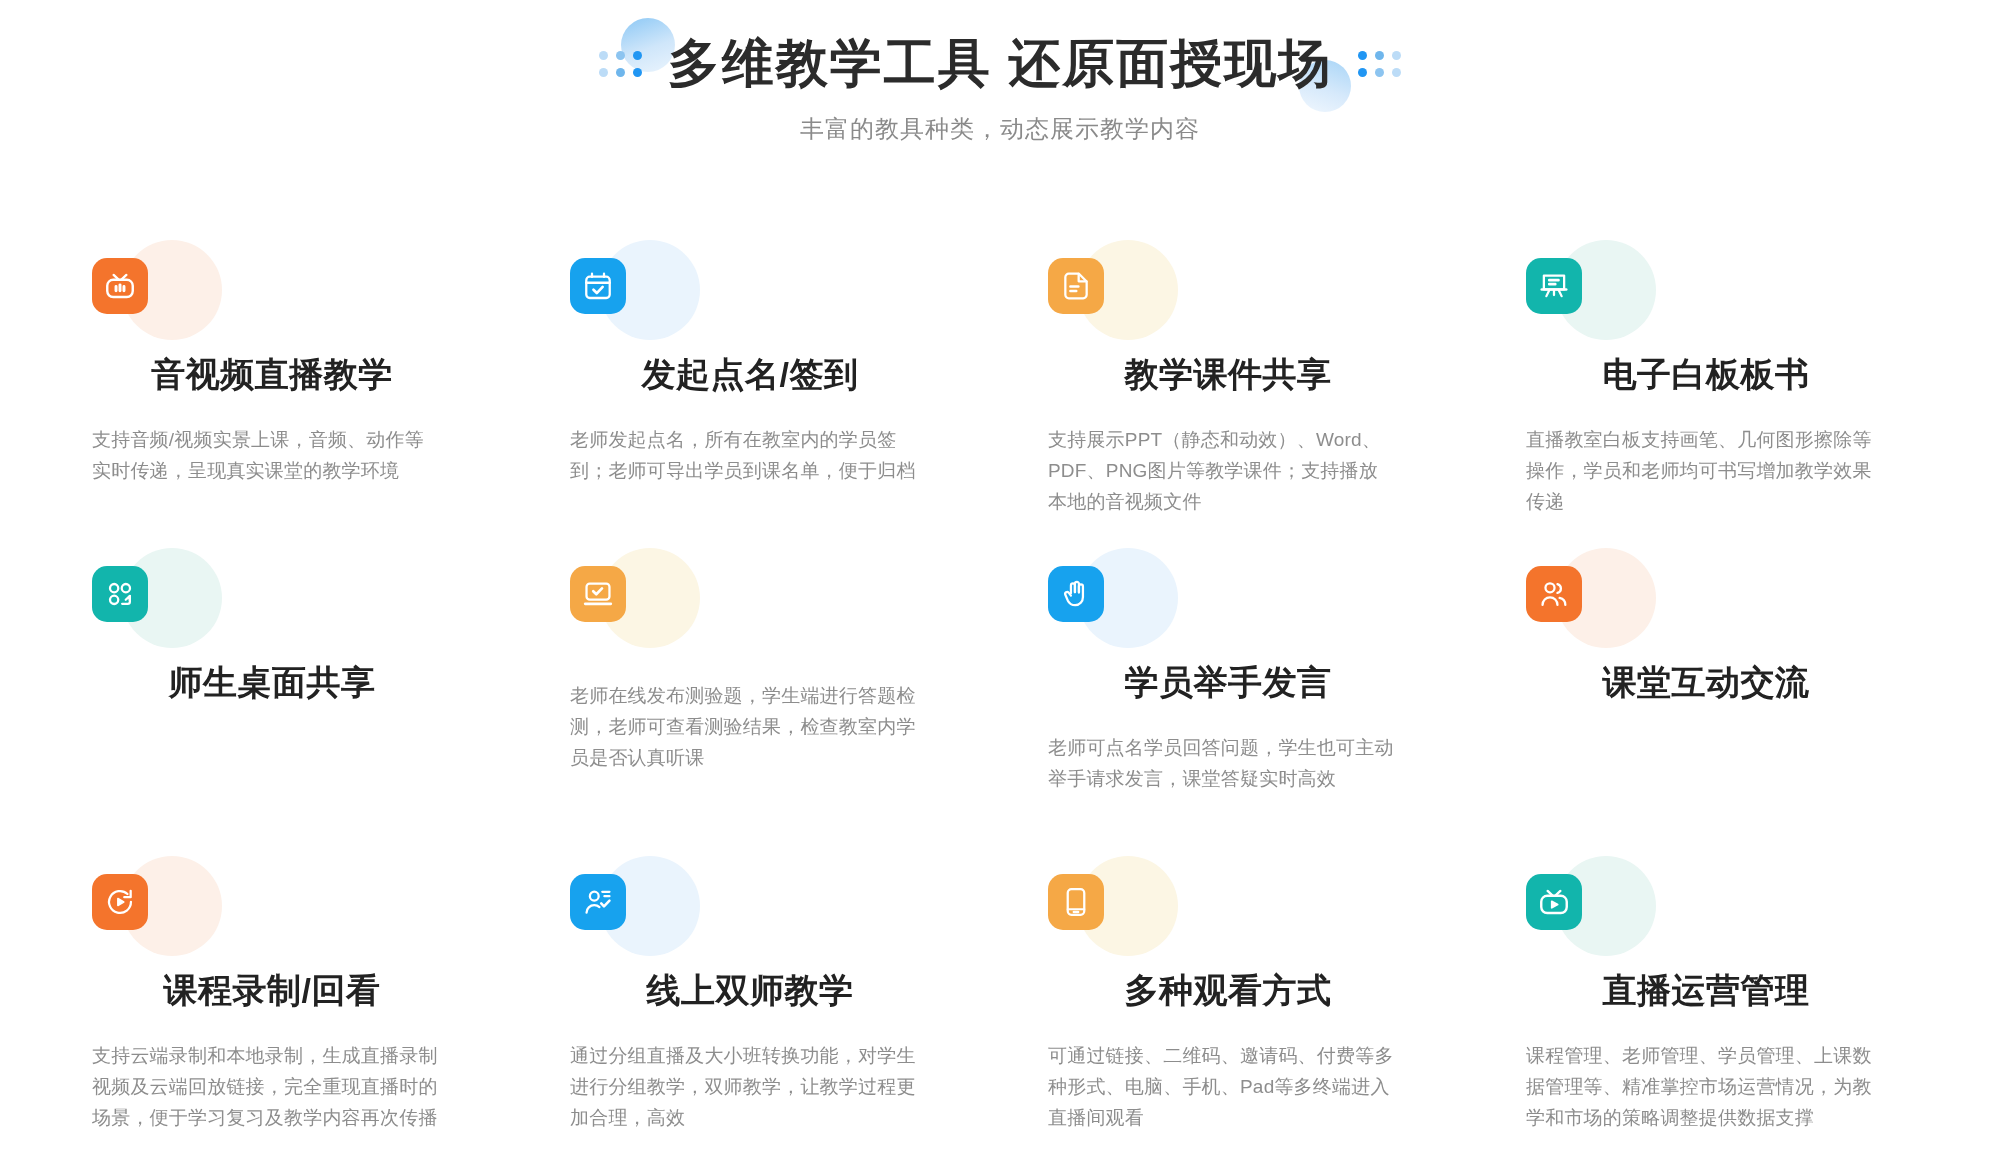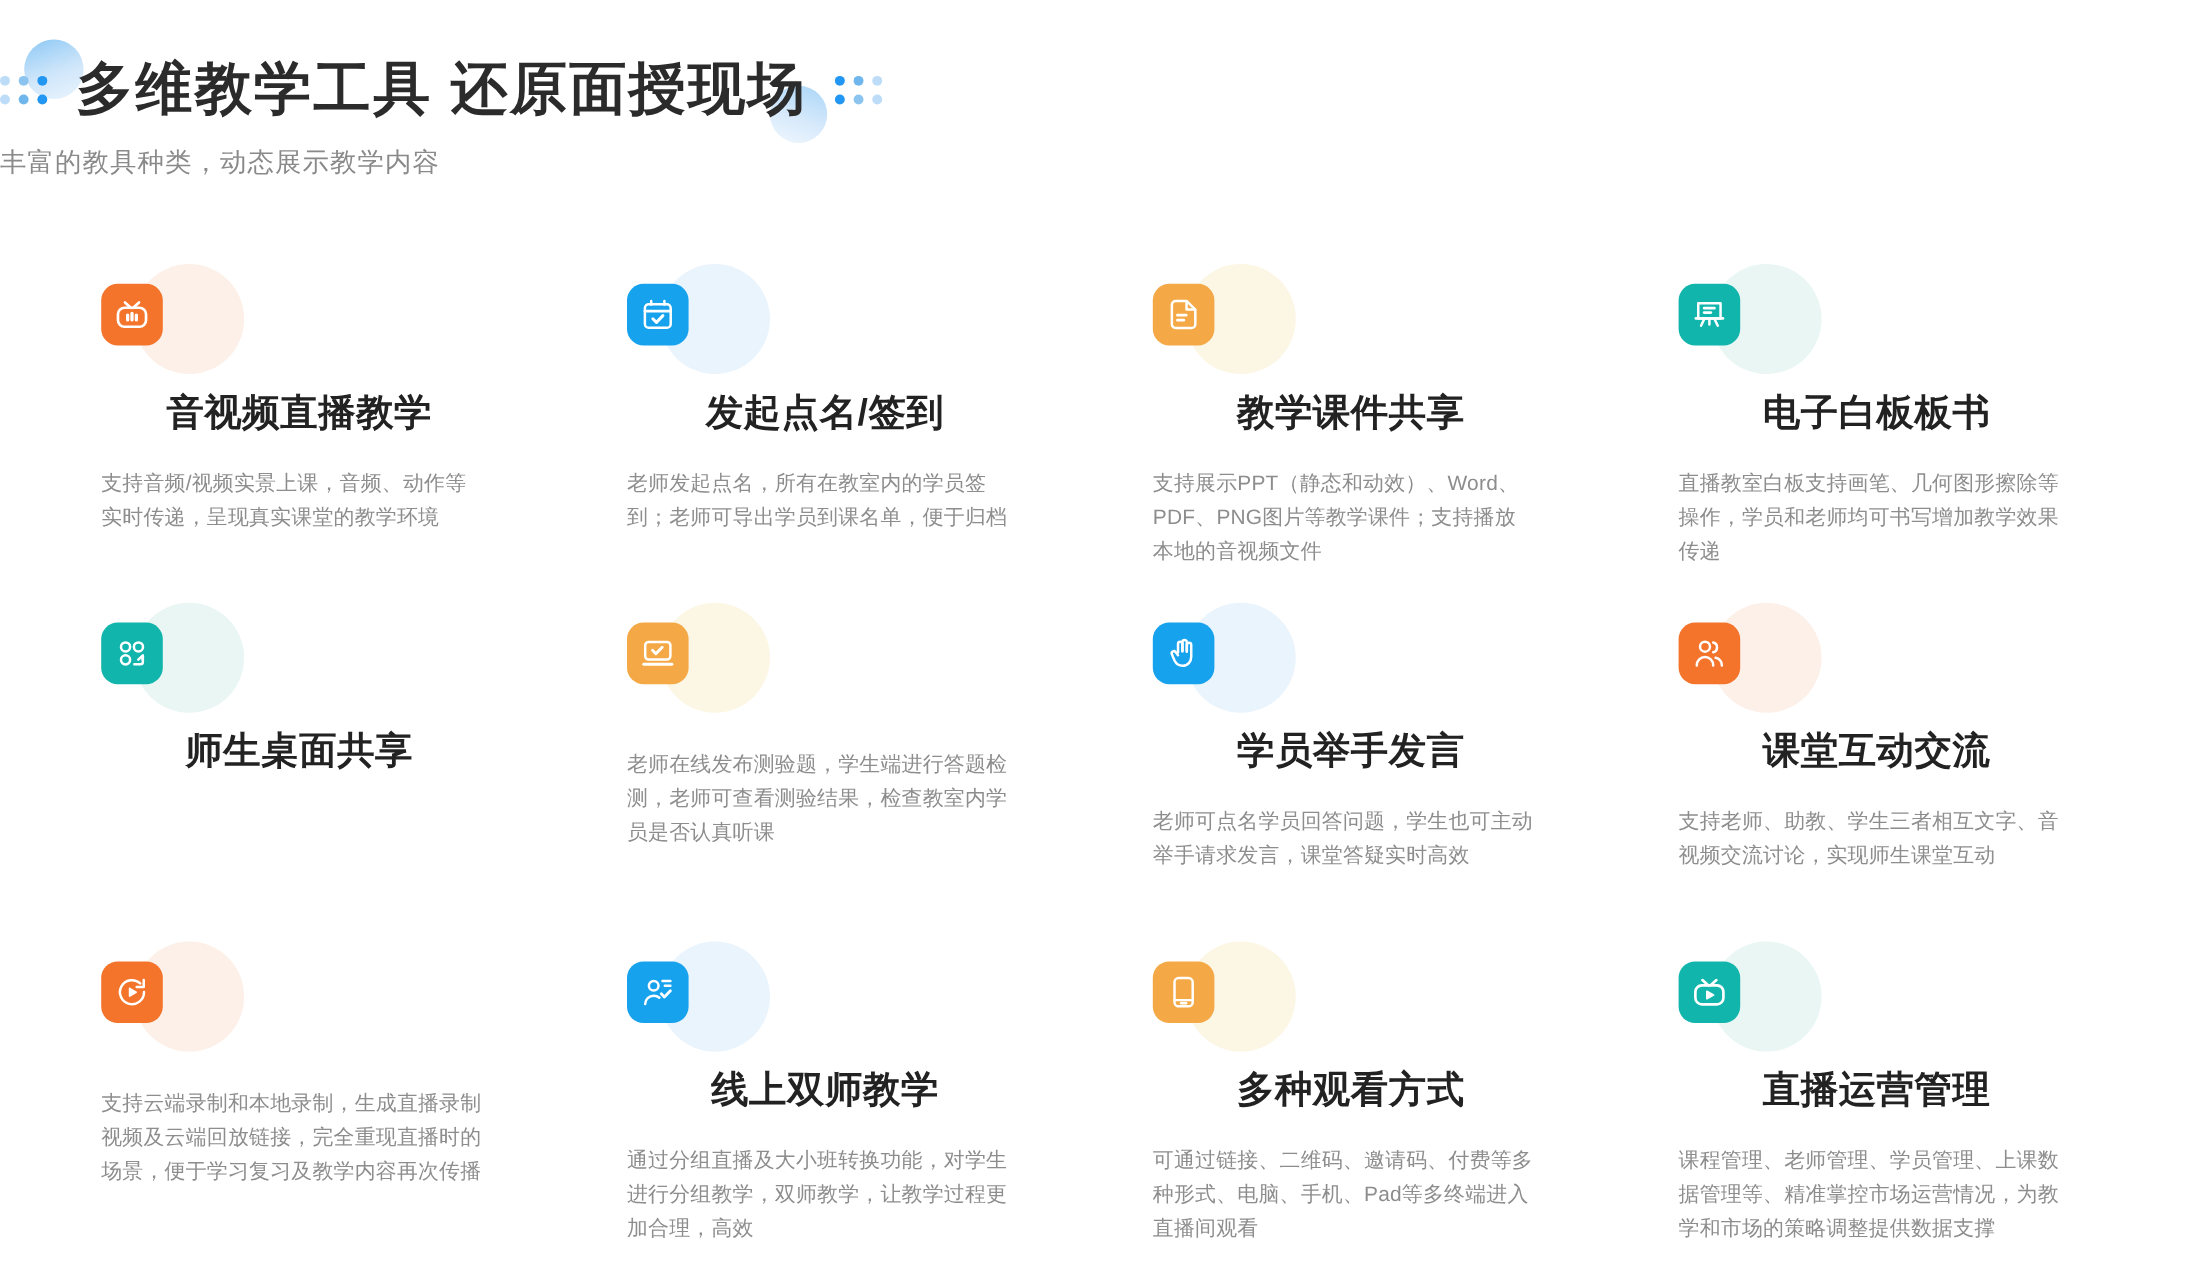--- a/index.html
+++ b/index.html
@@ -5,21 +5,21 @@
   * { box-sizing: border-box; margin: 0; padding: 0; }
   html, body {
     width: 2000px; height: 1170px;
     background: #ffffff;
     font-family: "Liberation Sans", "DejaVu Sans", sans-serif;
     overflow: hidden;
   }
   .page { position: relative; width: 2000px; height: 1170px; }
 
   
-  .header { position: relative; width: 100%; padding-top: 52px; }
+  .header { position: relative; width: 100%; padding-top: 34px; text-align: center; }
   .title-row {
     position: relative;
     display: inline-flex;
     align-items: center;
     justify-content: center;
     gap: 26px;
   }
   .title-text {
     position: relative;
     z-index: 3;
@@ -254,33 +254,33 @@
           <span class="icon-sq" style="background:#F4742C">
             <svg width="32" height="32" viewBox="0 0 24 24" fill="none" stroke="#fff" stroke-width="1.7" stroke-linecap="round" stroke-linejoin="round">
       <circle cx="9" cy="7.4" r="3.4"></circle>
       <path d="M3.4 20.2c0-3.3 2.5-5.7 5.6-5.7s5.6 2.4 5.6 5.7"></path>
       <path d="M14.6 4.6a3.4 3.4 0 0 1 0 6.6"></path>
       <path d="M16.2 14.9c2.5.5 4.3 2.6 4.3 5.3"></path>
     </svg>
           </span>
         </div>
         <div class="card-title">课堂互动交流</div>
-        <div class="card-desc">支持老师、助教、学生三者相互文字、音视频交流讨论，实现师生课堂互动</div>
       </div>
       <div class="card">
         <div class="icon-wrap">
           <span class="blob" style="background:#FDF0E8"></span>
           <span class="icon-sq" style="background:#F4742C">
             <svg width="32" height="32" viewBox="0 0 24 24" fill="none" stroke="#fff" stroke-width="1.7" stroke-linecap="round" stroke-linejoin="round">
       <path d="M20 8.4V3.6M20 8.4h-4.8"></path>
       <path d="M20.2 11.9a8.2 8.2 0 1 1-2.6-5.9"></path>
       <path d="M10.4 9.4l4.4 2.6-4.4 2.6z" fill="#fff" stroke-width="1.2"></path>
     </svg>
           </span>
         </div>
+        <div class="card-title">课程录制/回看</div>
         <div class="card-desc">支持云端录制和本地录制，生成直播录制视频及云端回放链接，完全重现直播时的场景，便于学习复习及教学内容再次传播</div>
       </div>
       <div class="card">
         <div class="icon-wrap">
           <span class="blob" style="background:#EAF4FD"></span>
           <span class="icon-sq" style="background:#17A2EE">
             <svg width="32" height="32" viewBox="0 0 24 24" fill="none" stroke="#fff" stroke-width="1.7" stroke-linecap="round" stroke-linejoin="round">
       <circle cx="9.2" cy="7.6" r="3.3"></circle>
       <path d="M3.4 20c0-3.2 2.6-5.6 5.8-5.6 1.5 0 2.9.5 3.9 1.4"></path>
       <path d="M15.2 4.4h5.4M16.8 7.6h3.8"></path>

